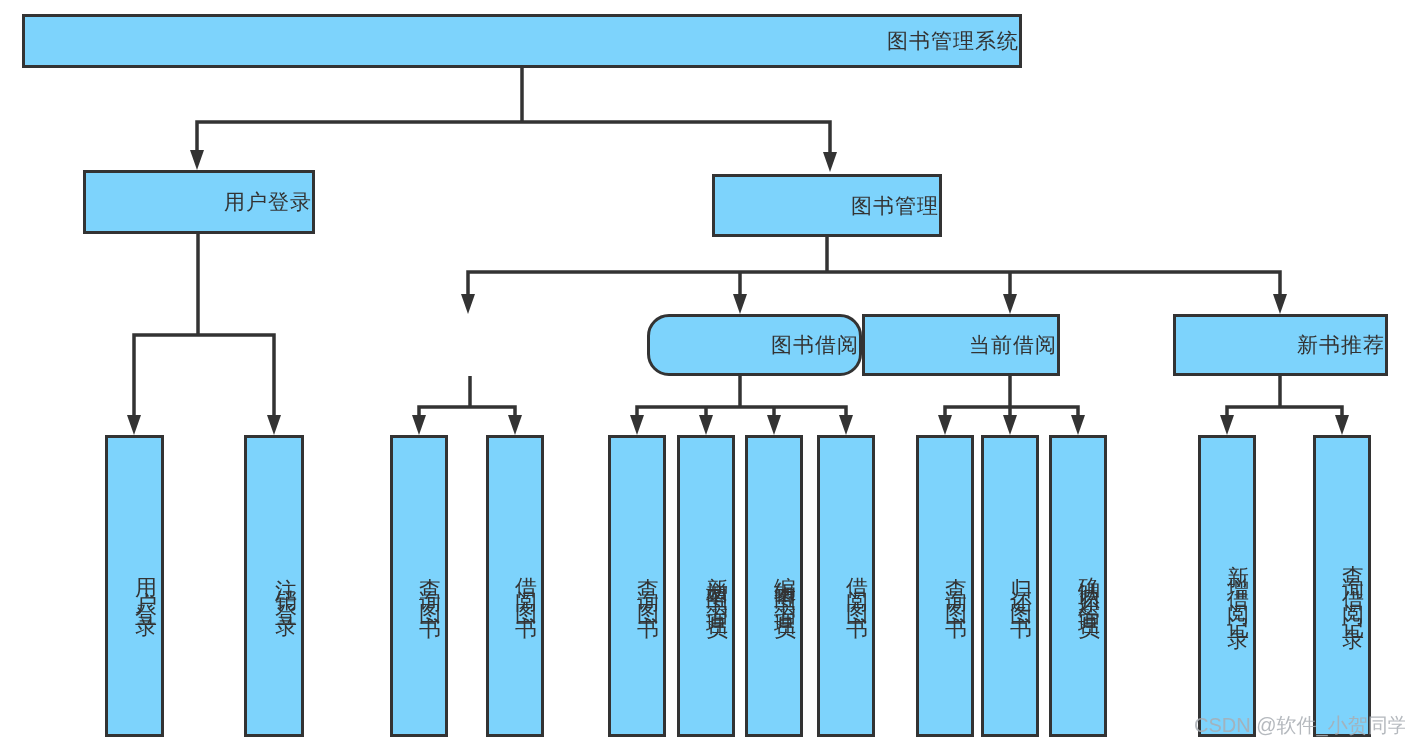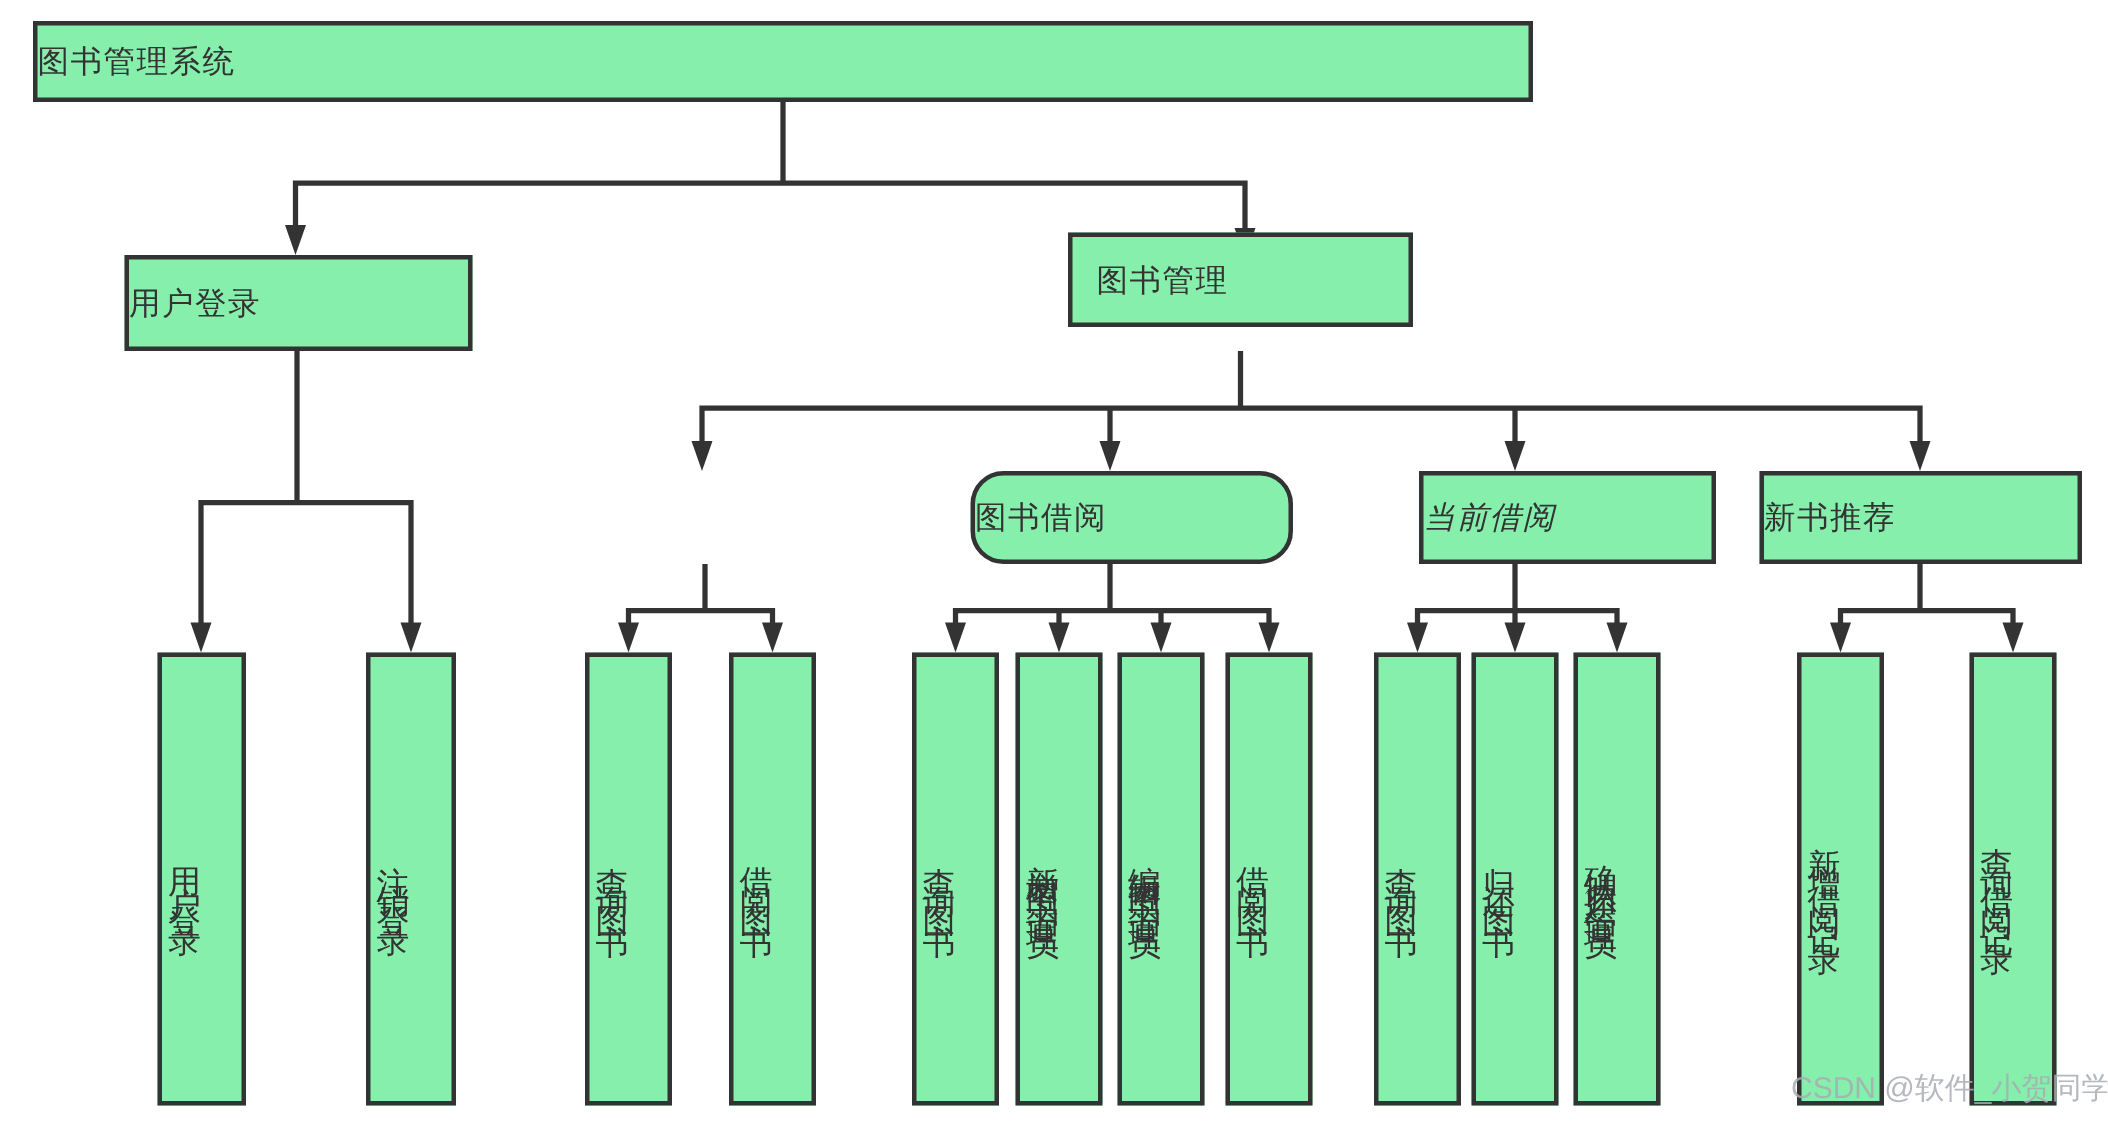--- a/index.html
+++ b/index.html
@@ -18,25 +18,25 @@
   #connectors {
     position: absolute;
     left: 0;
     top: 0;
     width: 1405px;
     height: 747px;
   }
   .node {
     position: absolute;
     box-sizing: border-box;
-    background: #86efac;
+    background: #7dd3fc;
     border: 3px solid #333333;
     display: flex;
     align-items: center;
-    justify-content: flex-start;
+    justify-content: flex-end;
     color: #333333;
   }
   .node.h span {
     font-size: 21px;
     letter-spacing: 1px;
     white-space: nowrap;
   }
   .node.v span {
     writing-mode: vertical-rl;
     font-size: 22px;
@@ -113,28 +113,28 @@
     </g>
   </svg>
 
   <div class="node h" style="left:22px; top:14px; width:1000px; height:54px;">
     <span>图书管理系统</span>
   </div>
 
   <div class="node h" style="left:83px; top:170px; width:232px; height:64px;">
     <span>用户登录</span>
   </div>
-  <div class="node h" style="left:712px; top:155px; width:230px; height:63px;padding-left:16px;">
+  <div class="node h" style="left:712px; top:174px; width:230px; height:63px;padding-left:16px;">
     <span>图书管理</span>
   </div>
 
   <div class="node h" style="left:647px; top:314px; width:215px; height:62px;border-radius:22px;">
     <span>图书借阅</span>
   </div>
-  <div class="node h" style="left:946px; top:314px; width:198px; height:62px;font-style:italic;">
+  <div class="node h" style="left:862px; top:314px; width:198px; height:62px;">
     <span>当前借阅</span>
   </div>
   <div class="node h" style="left:1173px; top:314px; width:215px; height:62px;">
     <span>新书推荐</span>
   </div>
 
   <div class="node v" style="left:105px; top:435px; width:59px; height:302px;">
     <span>用户登录</span>
   </div>
   <div class="node v" style="left:244px; top:435px; width:60px; height:302px;">

